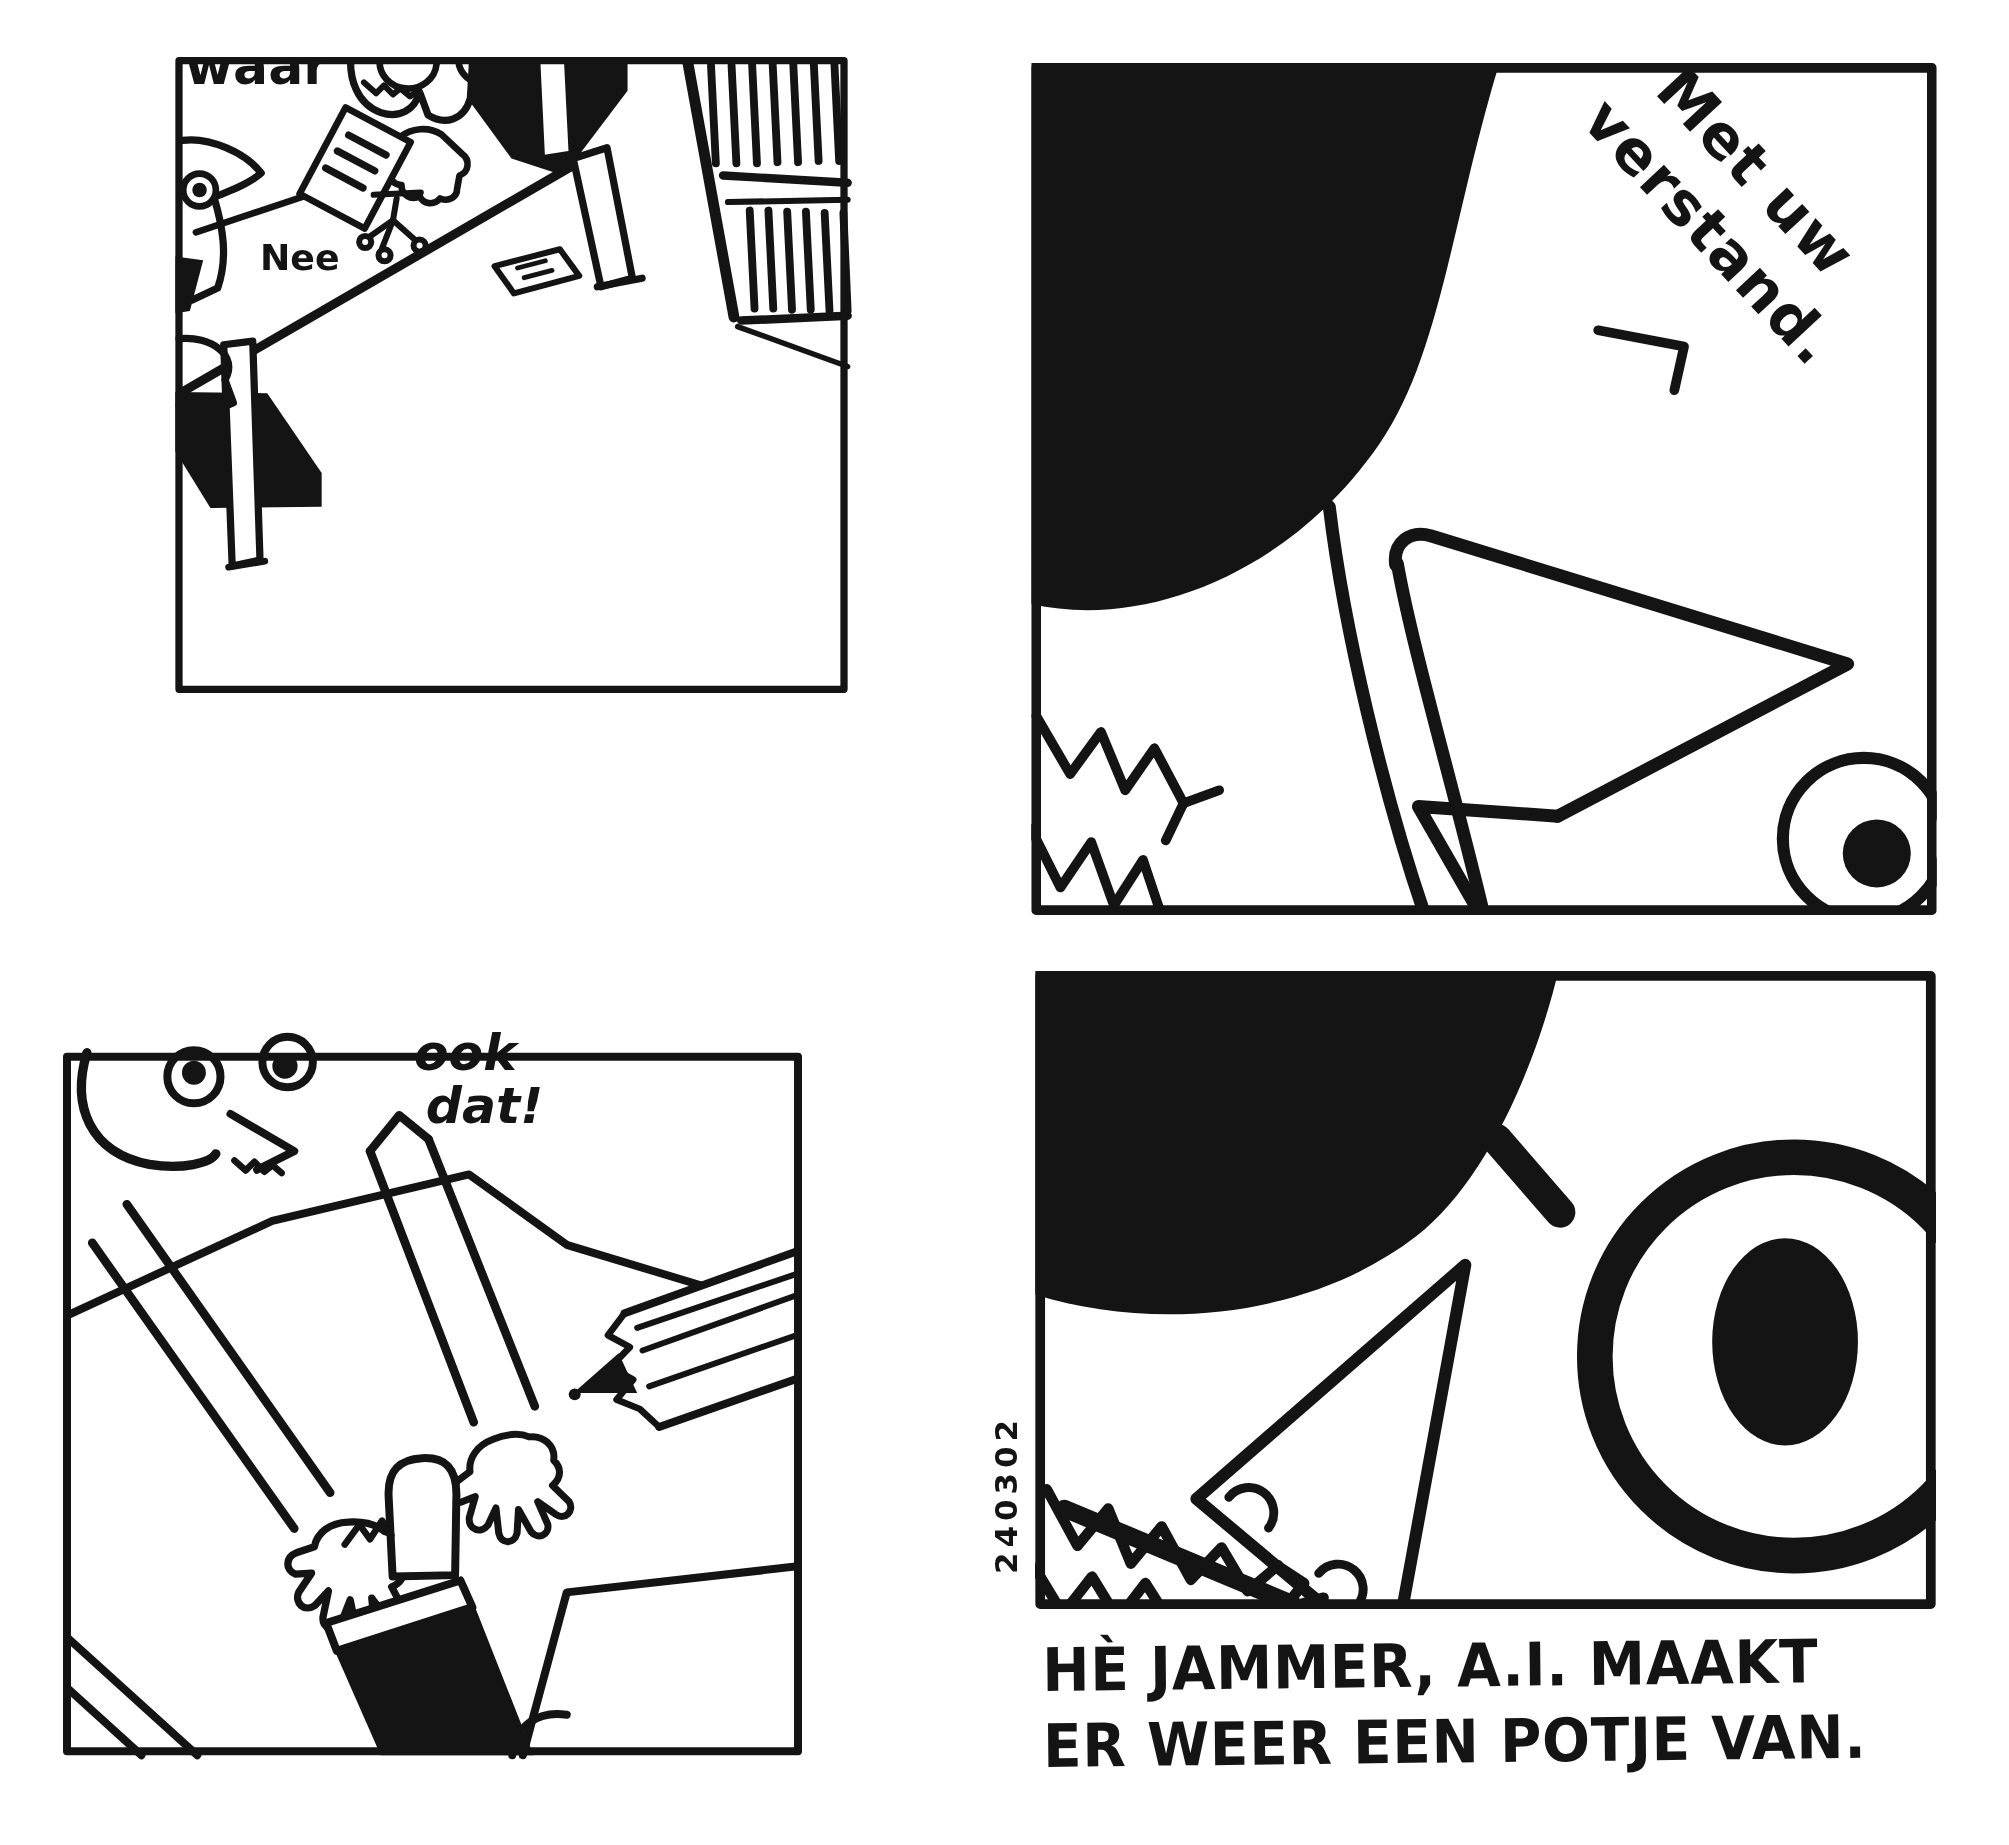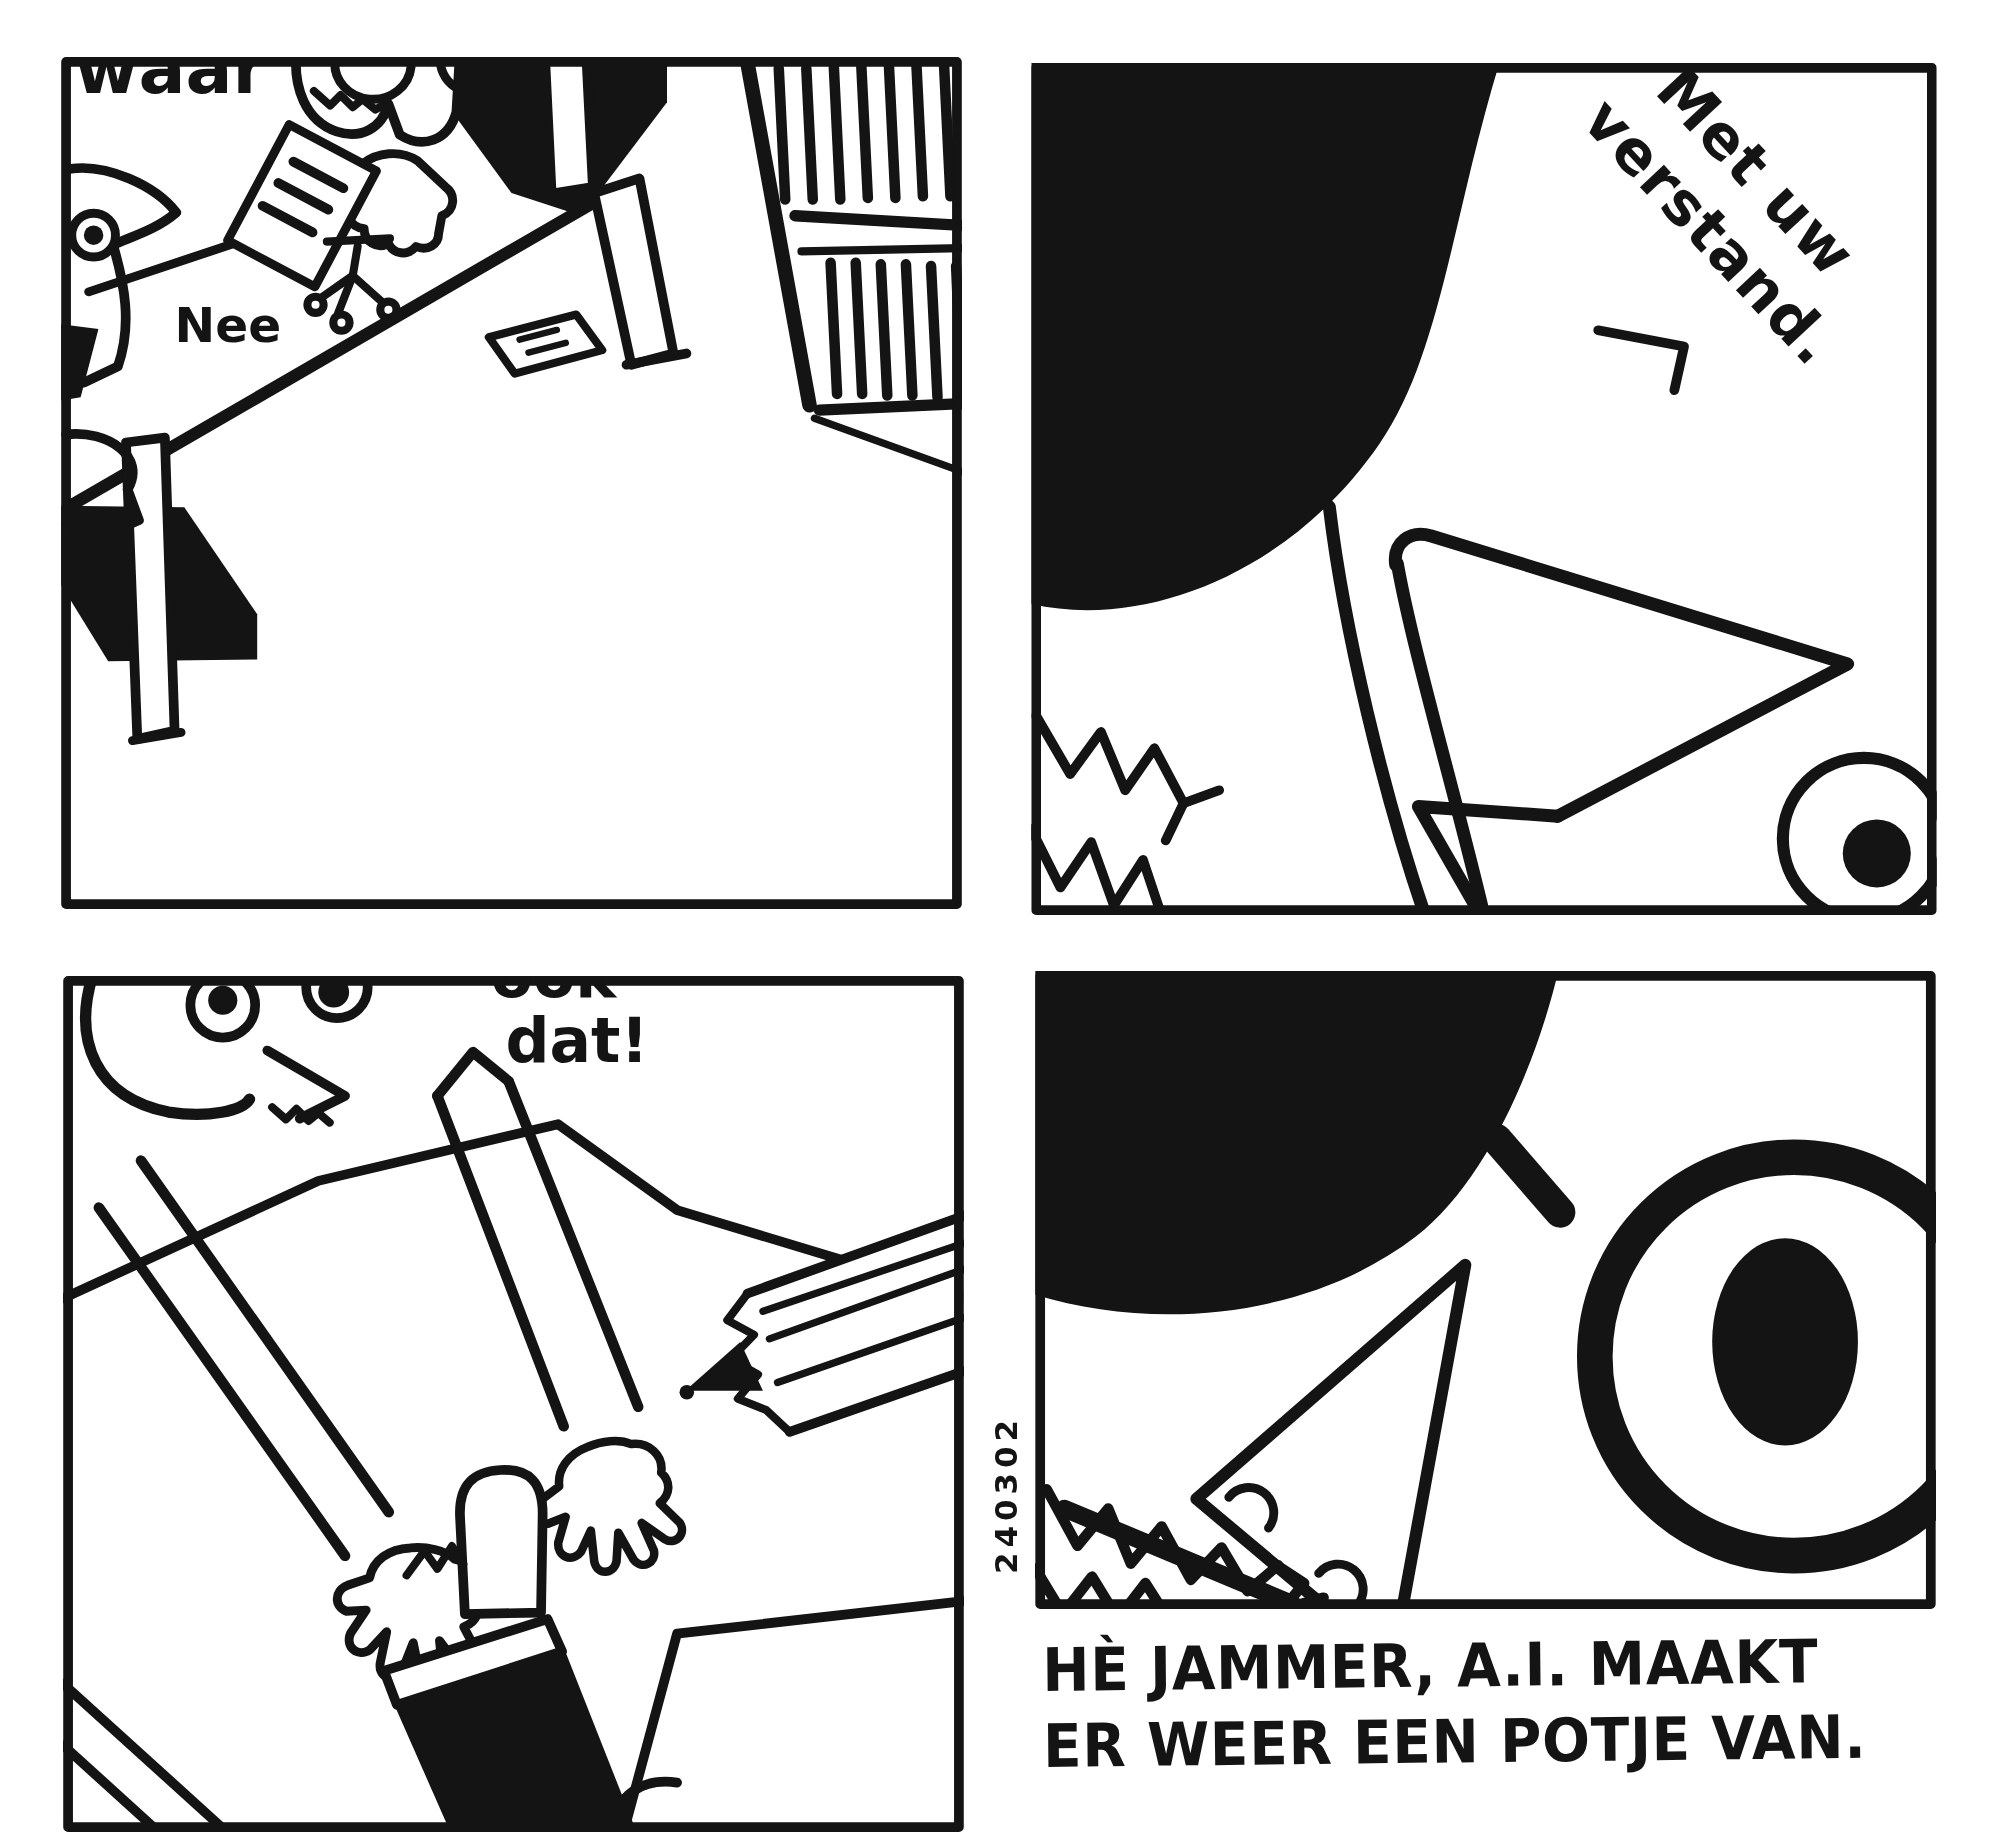--- a/index.html
+++ b/index.html
@@ -14,21 +14,21 @@
            transform:scaleX(.94) rotate(-.6deg);transform-origin:left top;white-space:nowrap;}
   .datecode{position:absolute;left:925px;top:1476px;width:162px;height:37px;
             transform:rotate(-90deg);font-size:31px;font-weight:bold;
             letter-spacing:4.9px;text-align:center;}
 </style>
 </head>
 <body>
 
 <div class="page">
 
-  <div class="panel" style="left:61px;top:57px;width:901px;height:852px;">
+  <div class="panel" style="left:61px;top:57px;width:901px;height:636px;">
     <svg viewBox="0 0 1112 1052">
       <g stroke="#141414" fill="none" stroke-linecap="round" stroke-linejoin="round">
 
         <path d="M 34,290 L 370,178" stroke-width="11"></path>
 
         <path d="M 468,0 L 748,0 L 748,56 L 642,196 L 556,168 L 464,42 Z" fill="#141414" stroke="none"></path>
         <path d="M 598,2 L 648,0 L 656,160 L 606,168 Z" fill="#fff" stroke-width="11"></path>
         <path d="M 290,0 C 288,36 300,78 340,92 C 370,102 396,88 404,58 L 418,96 C 446,114 478,104 488,68 L 492,0 Z" fill="#fff" stroke-width="12"></path>
         <path d="M 312,42 l 20,18 l 13,-13 l 15,15 l 12,-10 l 16,13 l 10,-6" stroke-width="10"></path>
         <path d="M 338,4 A 47,44 0 0 0 432,12" stroke-width="11"></path>
@@ -128,21 +128,21 @@
         <path d="M 700,330 L 806,350 L 794,404" stroke-width="12"></path>
         <rect x="6" y="6" width="1106" height="1040" stroke-width="12"></rect>
       </g>
       <g transform="translate(768,36) rotate(47)">
         <text x="0" y="0" font-size="74" letter-spacing="2">Met uw</text>
         <text x="-34" y="92" font-size="74" letter-spacing="2">verstand.</text>
       </g>
     </svg>
   </div>
 
-  <div class="panel" style="left:63px;top:976px;width:901px;height:856px;">
+  <div class="panel" style="left:63px;top:976px;width:739px;height:856px;font-style:italic;">
     <svg viewBox="0 0 1112 1057">
       <defs>
         <path id="hand" fill="#fff" stroke="#141414" stroke-width="11" d="M -20,-60 C -46,-56 -64,-40 -66,-18 L -92,-6 C -108,2 -106,22 -90,26 L -66,22 L -82,52 C -88,70 -70,82 -56,70 L -38,46 L -42,86 C -42,104 -22,108 -14,92 L -4,56 L 8,94 C 16,110 36,104 36,88 L 28,50 L 52,76 C 64,88 82,76 76,60 L 56,30 C 72,22 76,6 66,-8 C 74,-30 58,-50 36,-52 C 22,-62 0,-64 -20,-60 Z"></path>
       </defs>
       <g stroke="#141414" fill="none" stroke-linecap="round" stroke-linejoin="round">
 
         <g>
           <path d="M 36,0 C 12,80 40,150 130,168 C 180,176 222,166 230,152" stroke-width="14"></path>
           <circle cx="197" cy="36" r="40" stroke-width="12" fill="#fff"></circle>
           <circle cx="197" cy="30" r="18" fill="#141414" stroke="none"></circle>

